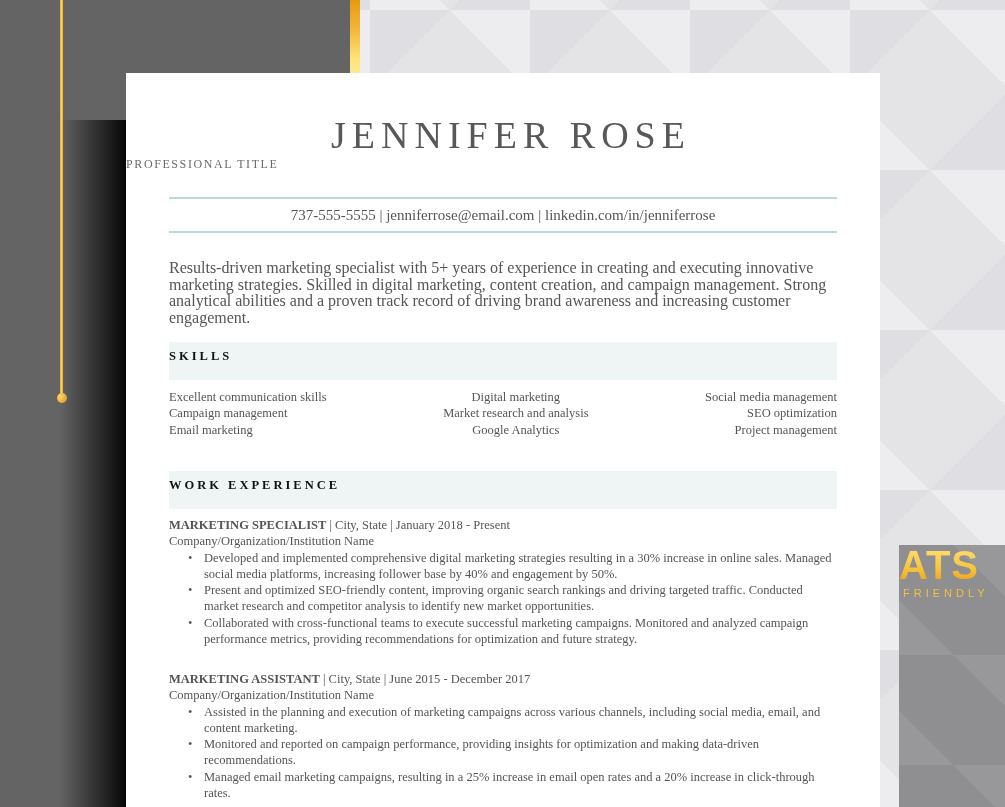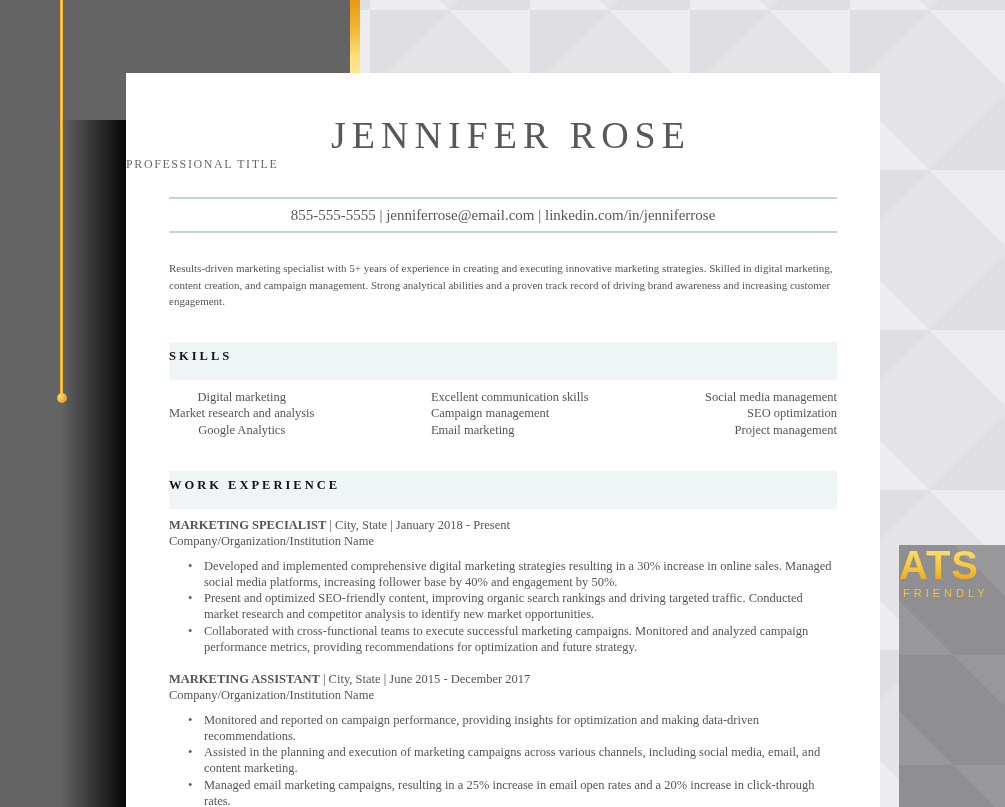--- a/index.html
+++ b/index.html
@@ -77,76 +77,76 @@
     .title {
       position: absolute; top: 84px; left: 0; width: 754px; 
       font-size: 12px; letter-spacing: 1.6px; color: #6a6a6a;
     }
     .rule { position: absolute; left: 43px; width: 668px; height: 2px; background: #bcd9d9; }
     .contact {
       position: absolute; top: 134px; left: 43px; width: 668px; text-align: center;
       font-size: 15px; color: #555;
     }
     .summary {
-      top: 187px; font-size: 11px; line-height: 16.5px; color: #555;
+      top: 187px; font-size: 16px; line-height: 16.5px; color: #555;
     }
     .section-head {
       position: absolute; left: 43px; width: 668px; height: 38px;
       background: #eff5f5;
       font-weight: bold; font-size: 12.5px; letter-spacing: 3px; color: #111;
       padding-left: 0; line-height: 29px;
     }
     .skills {
       top: 316px; display: flex; justify-content: space-between;
       font-size: 12.5px; line-height: 16.3px; color: #555;
     }
     .skills .col { display: flex; flex-direction: column; }
     .skills .c1 { align-items: flex-start; }
     .skills .c2 { align-items: center; }
     .skills .c3 { align-items: flex-end; }
     .job { font-size: 12.5px; line-height: 16.3px; color: #555; }
     .job .jt { font-weight: bold; }
-    .job ul { margin-top: 8px; padding-left: 35px; list-style: none; }
+    .job ul { padding-left: 35px; list-style: none; }
     .job li { position: relative; margin-bottom: 0; }
     .job li::before {
       content: "\2022"; position: absolute; left: -16px; top: 0; color: #555;
     }
   </style>
 </head>
 <body>
 
 <div class="bg-right"></div>
 <div class="bg-left"></div>
 <div class="gold-edge"></div>
 <div class="gold-line"></div>
 <div class="gold-dot"></div>
 <div class="page-shadow"></div>
 
 <div class="page">
   <div class="name">JENNIFER ROSE</div>
   <div class="title">PROFESSIONAL TITLE</div>
 
   <div class="rule" style="top:124px;"></div>
-  <div class="contact">855-555-5555 | jenniferrose@email.com | linkedin.com/in/jenniferrose</div>
+  <div class="contact">737-555-5555 | jenniferrose@email.com | linkedin.com/in/jenniferrose</div>
   <div class="rule" style="top:158px;"></div>
 
   <div class="inner summary">Results-driven marketing specialist with 5+ years of experience in creating and executing innovative marketing strategies. Skilled in digital marketing, content creation, and campaign management. Strong analytical abilities and a proven track record of driving brand awareness and increasing customer engagement.</div>
 
   <div class="section-head" style="top:269px;">SKILLS</div>
 
   <div class="inner skills">
+    <div class="col c1">
+      <span>Excellent communication skills</span>
+      <span>Campaign management</span>
+      <span>Email marketing</span>
+    </div>
     <div class="col c2">
       <span>Digital marketing</span>
       <span>Market research and analysis</span>
       <span>Google Analytics</span>
-    </div>
-    <div class="col c1">
-      <span>Excellent communication skills</span>
-      <span>Campaign management</span>
-      <span>Email marketing</span>
     </div>
     <div class="col c3">
       <span>Social media management</span>
       <span>SEO optimization</span>
       <span>Project management</span>
     </div>
   </div>
 
   <div class="section-head" style="top:398px;">WORK EXPERIENCE</div>
 
@@ -157,22 +157,22 @@
       <li>Developed and implemented comprehensive digital marketing strategies resulting in a 30% increase in online sales. Managed social media platforms, increasing follower base by 40% and engagement by 50%.</li>
       <li>Present and optimized SEO-friendly content, improving organic search rankings and driving targeted traffic. Conducted market research and competitor analysis to identify new market opportunities.</li>
       <li>Collaborated with cross-functional teams to execute successful marketing campaigns. Monitored and analyzed campaign performance metrics, providing recommendations for optimization and future strategy.</li>
     </ul>
   </div>
 
   <div class="inner job" style="top:598px;">
     <div><span class="jt">MARKETING ASSISTANT</span><span> | City, State | June 2015 - December 2017</span></div>
     <div>Company/Organization/Institution Name</div>
     <ul>
+      <li>Assisted in the planning and execution of marketing campaigns across various channels, including social media, email, and content marketing.</li>
       <li>Monitored and reported on campaign performance, providing insights for optimization and making data-driven recommendations.</li>
-      <li>Assisted in the planning and execution of marketing campaigns across various channels, including social media, email, and content marketing.</li>
       <li>Managed email marketing campaigns, resulting in a 25% increase in email open rates and a 20% increase in click-through rates.</li>
     </ul>
   </div>
 </div>
 
 <div class="ats-panel">
   <div class="ats-big">ATS</div>
   <div class="ats-small">FRIENDLY</div>
 </div>
 

